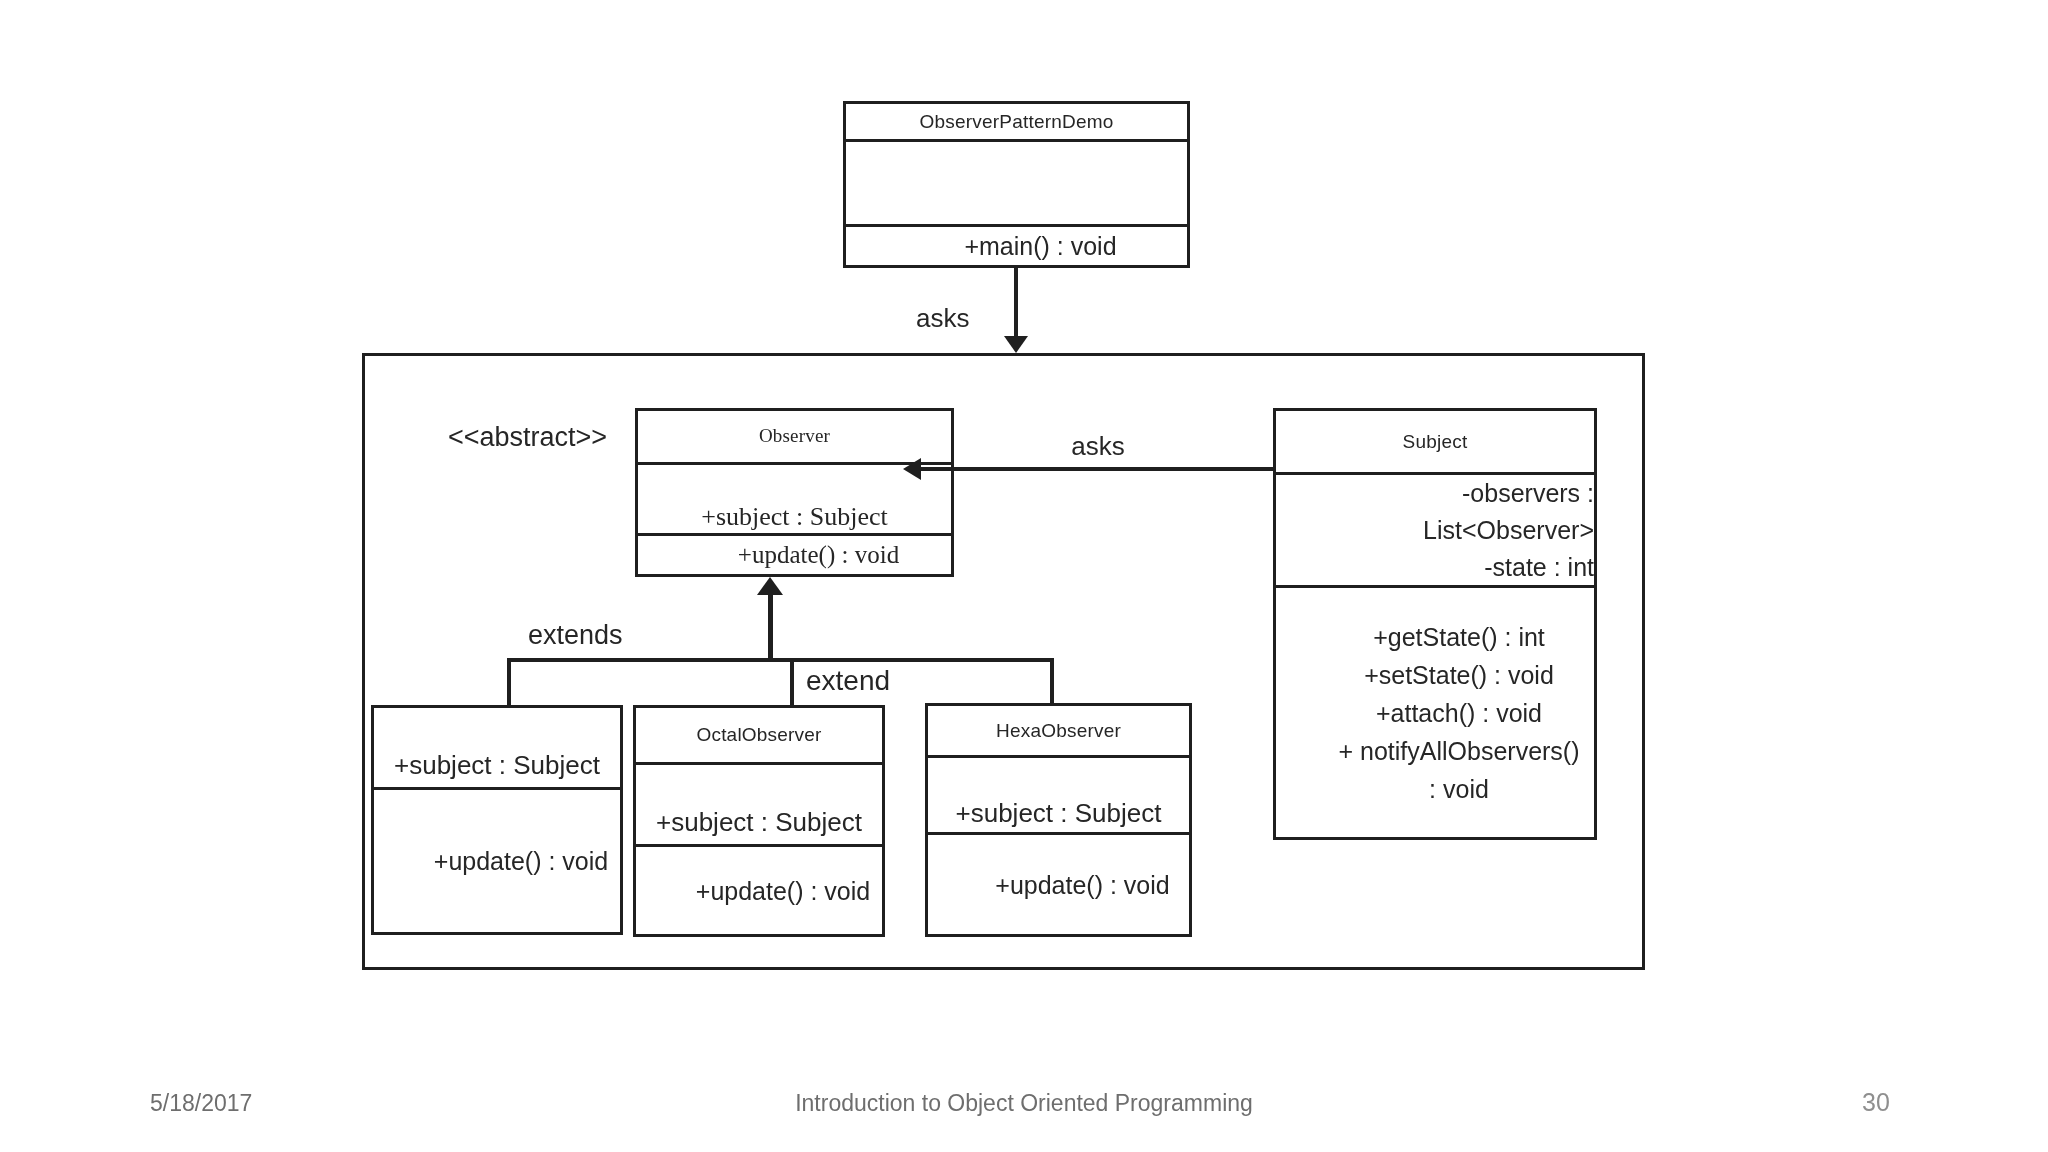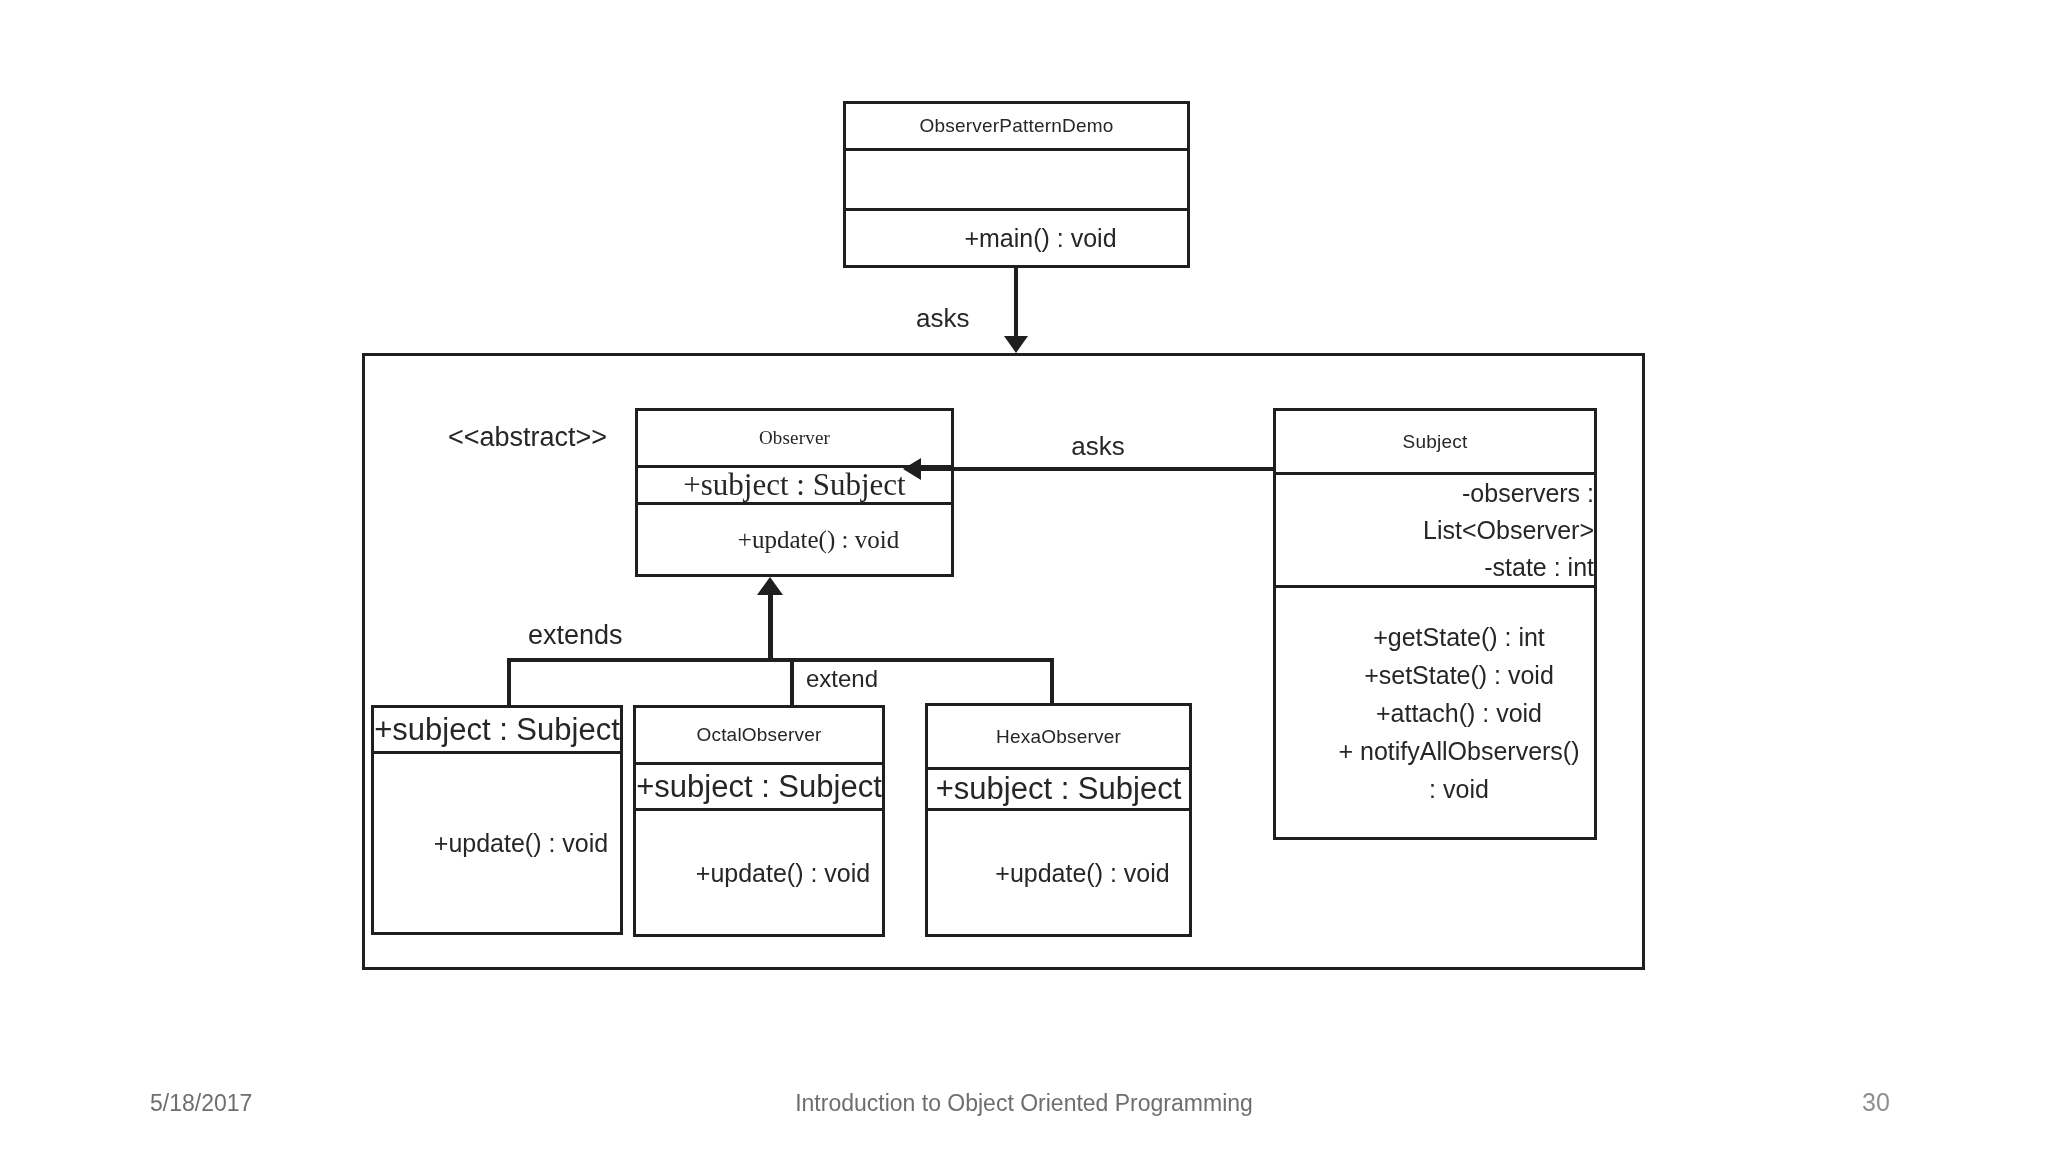--- a/index.html
+++ b/index.html
@@ -26,21 +26,22 @@
     display:flex;flex-direction:column;
   }
   .uml-title{
     display:flex;align-items:center;justify-content:center;
     border-bottom:3px solid var(--line);
     font-size:19px;letter-spacing:.2px;
   }
   .uml-attr{
     display:flex;align-items:center;justify-content:center;
     border-bottom:3px solid var(--line);
-    font-size:31px;
+    font-size:26px;
+    margin-top:36px;
   }
   .uml-attr-multi{
     display:flex;flex-direction:column;align-items:flex-end;justify-content:center;
     border-bottom:3px solid var(--line);
     font-size:25px;line-height:37px;
   }
   .uml-methods{
     flex:1;
     display:flex;flex-direction:column;align-items:center;justify-content:center;
     font-size:25px;line-height:38px;padding-left:48px;
@@ -99,39 +100,39 @@
   <div class="arrowhead" style="left:903px;top:458px;border-top:11px solid transparent;border-bottom:11px solid transparent;border-right:18px solid var(--line);"></div>
   <div class="edge-label" style="left:1098px;top:431px;transform:translateX(-50%);">asks</div>
 
   <div class="h-line" style="left:507px;top:658px;width:547px;height:4px;"></div>
   <div class="v-line" style="left:507px;top:658px;width:4px;height:47px;"></div>
   <div class="v-line" style="left:790px;top:658px;width:4px;height:47px;"></div>
   <div class="v-line" style="left:1050px;top:658px;width:4px;height:45px;"></div>
   <div class="v-line" style="left:768px;top:590px;width:5px;height:72px;"></div>
   <div class="arrowhead" style="left:757px;top:577px;border-left:13px solid transparent;border-right:13px solid transparent;border-bottom:18px solid var(--line);"></div>
   <div class="edge-label" style="left:528px;top:620px;font-size:27px;">extends</div>
-  <div class="edge-label" style="left:806px;top:665px;font-size:24px;">extend</div>
+  <div class="edge-label" style="left:806px;top:665px;font-size:28px;">extend</div>
 
   <div class="uml-box" style="left:371px;top:705px;width:252px;height:230px;">
     <div class="uml-attr" style="height:46px;">+subject : Subject</div>
     <div class="uml-methods">
       <span>+update() : void</span>
     </div>
   </div>
 
   <div class="uml-box" style="left:633px;top:705px;width:252px;height:232px;">
     <div class="uml-title" style="height:57px;">OctalObserver</div>
     <div class="uml-attr" style="height:46px;">+subject : Subject</div>
     <div class="uml-methods">
       <span>+update() : void</span>
     </div>
   </div>
 
   <div class="uml-box" style="left:925px;top:703px;width:267px;height:234px;">
-    <div class="uml-title" style="height:64px;">HexaObserver</div>
+    <div class="uml-title" style="height:52px;">HexaObserver</div>
     <div class="uml-attr" style="height:41px;">+subject : Subject</div>
     <div class="uml-methods">
       <span>+update() : void</span>
     </div>
   </div>
 
   <div class="footer-text" style="left:150px;top:1090px;">5/18/2017</div>
   <div class="footer-text" style="left:1024px;top:1090px;transform:translateX(-50%);">Introduction to Object Oriented Programming</div>
   <div class="footer-text" style="left:1862px;top:1088px;font-size:25px;color:var(--page-number-text);">30</div>
 

